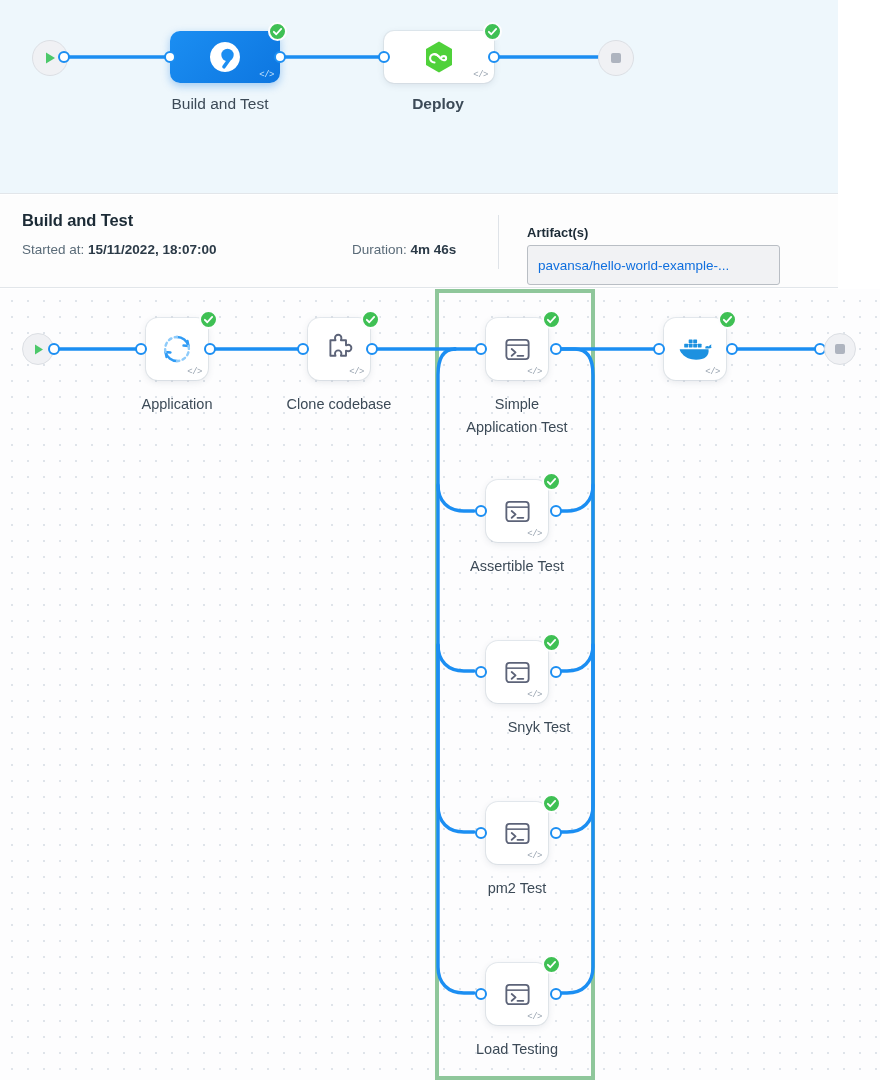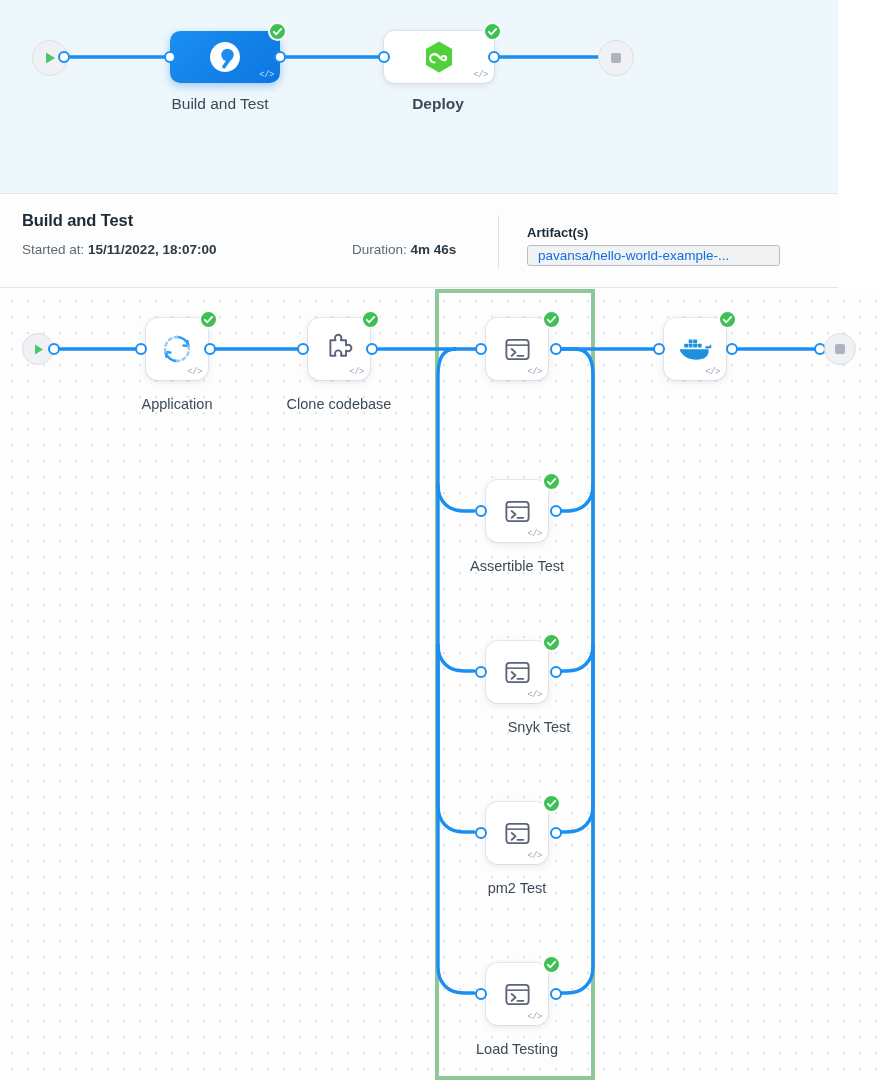--- a/index.html
+++ b/index.html
@@ -47,21 +47,21 @@
   .meta-divider {
     position: absolute; left: 498px; top: 20px; width: 1px; height: 54px;
     background: #dfe3e8;
   }
   .artifact-label {
     position: absolute; left: 527px; top: 30px;
     font-size: 13px; font-weight: bold; color: #1c2b36;
   }
   .artifact-btn {
     position: absolute; left: 527px; top: 50px;
-    min-width: 253px; height: 21px; padding: 0 10px;
+    min-width: 253px; height: 40px; padding: 0 10px;
     display: flex; align-items: center;
     background: #f1f2f4; border: 1px solid #b9bec4; border-radius: 3px;
     font-size: 13.5px; color: #0f6fde; white-space: nowrap;
     cursor: pointer;
   }
 
   
   .canvas {
     position: absolute; left: 0; top: 289px; width: 880px; height: 791px;
     background-color: #fdfdfe;
@@ -301,20 +301,22 @@
       </svg>
       <span class="code-badge">&lt;/&gt;</span>
     </div>
     <div class="check-badge" style="left:542px; top:21px;">
       <svg viewBox="0 0 12 12">
         <path d="M2 6.3 L4.7 9 L10 3.2" fill="none" stroke="#ffffff" stroke-width="2" stroke-linecap="round" stroke-linejoin="round"></path>
       </svg>
     </div>
     <div class="port" style="left:475px; top:54px;"></div>
     <div class="port" style="left:550px; top:54px;"></div>
+    <div class="node-label" style="left:437px; top:104px; width:160px;">Simple
+Application Test</div>
 
     <div class="node" style="left:486px; top:191px;">
       <svg width="31" height="31" viewBox="0 0 32 32">
         <rect x="4.5" y="6" width="23" height="20" rx="3.2" fill="#ffffff" stroke="#5c6378" stroke-width="1.9"></rect>
         <line x1="4.5" y1="11.5" x2="27.5" y2="11.5" stroke="#5c6378" stroke-width="1.6"></line>
         <path d="M10 15.5 L14 19 L10 22.5" fill="none" stroke="#5c6378" stroke-width="1.9" stroke-linecap="round" stroke-linejoin="round"></path>
         <line x1="16" y1="22.5" x2="22" y2="22.5" stroke="#5c6378" stroke-width="1.9" stroke-linecap="round"></line>
       </svg>
       <span class="code-badge">&lt;/&gt;</span>
     </div>

